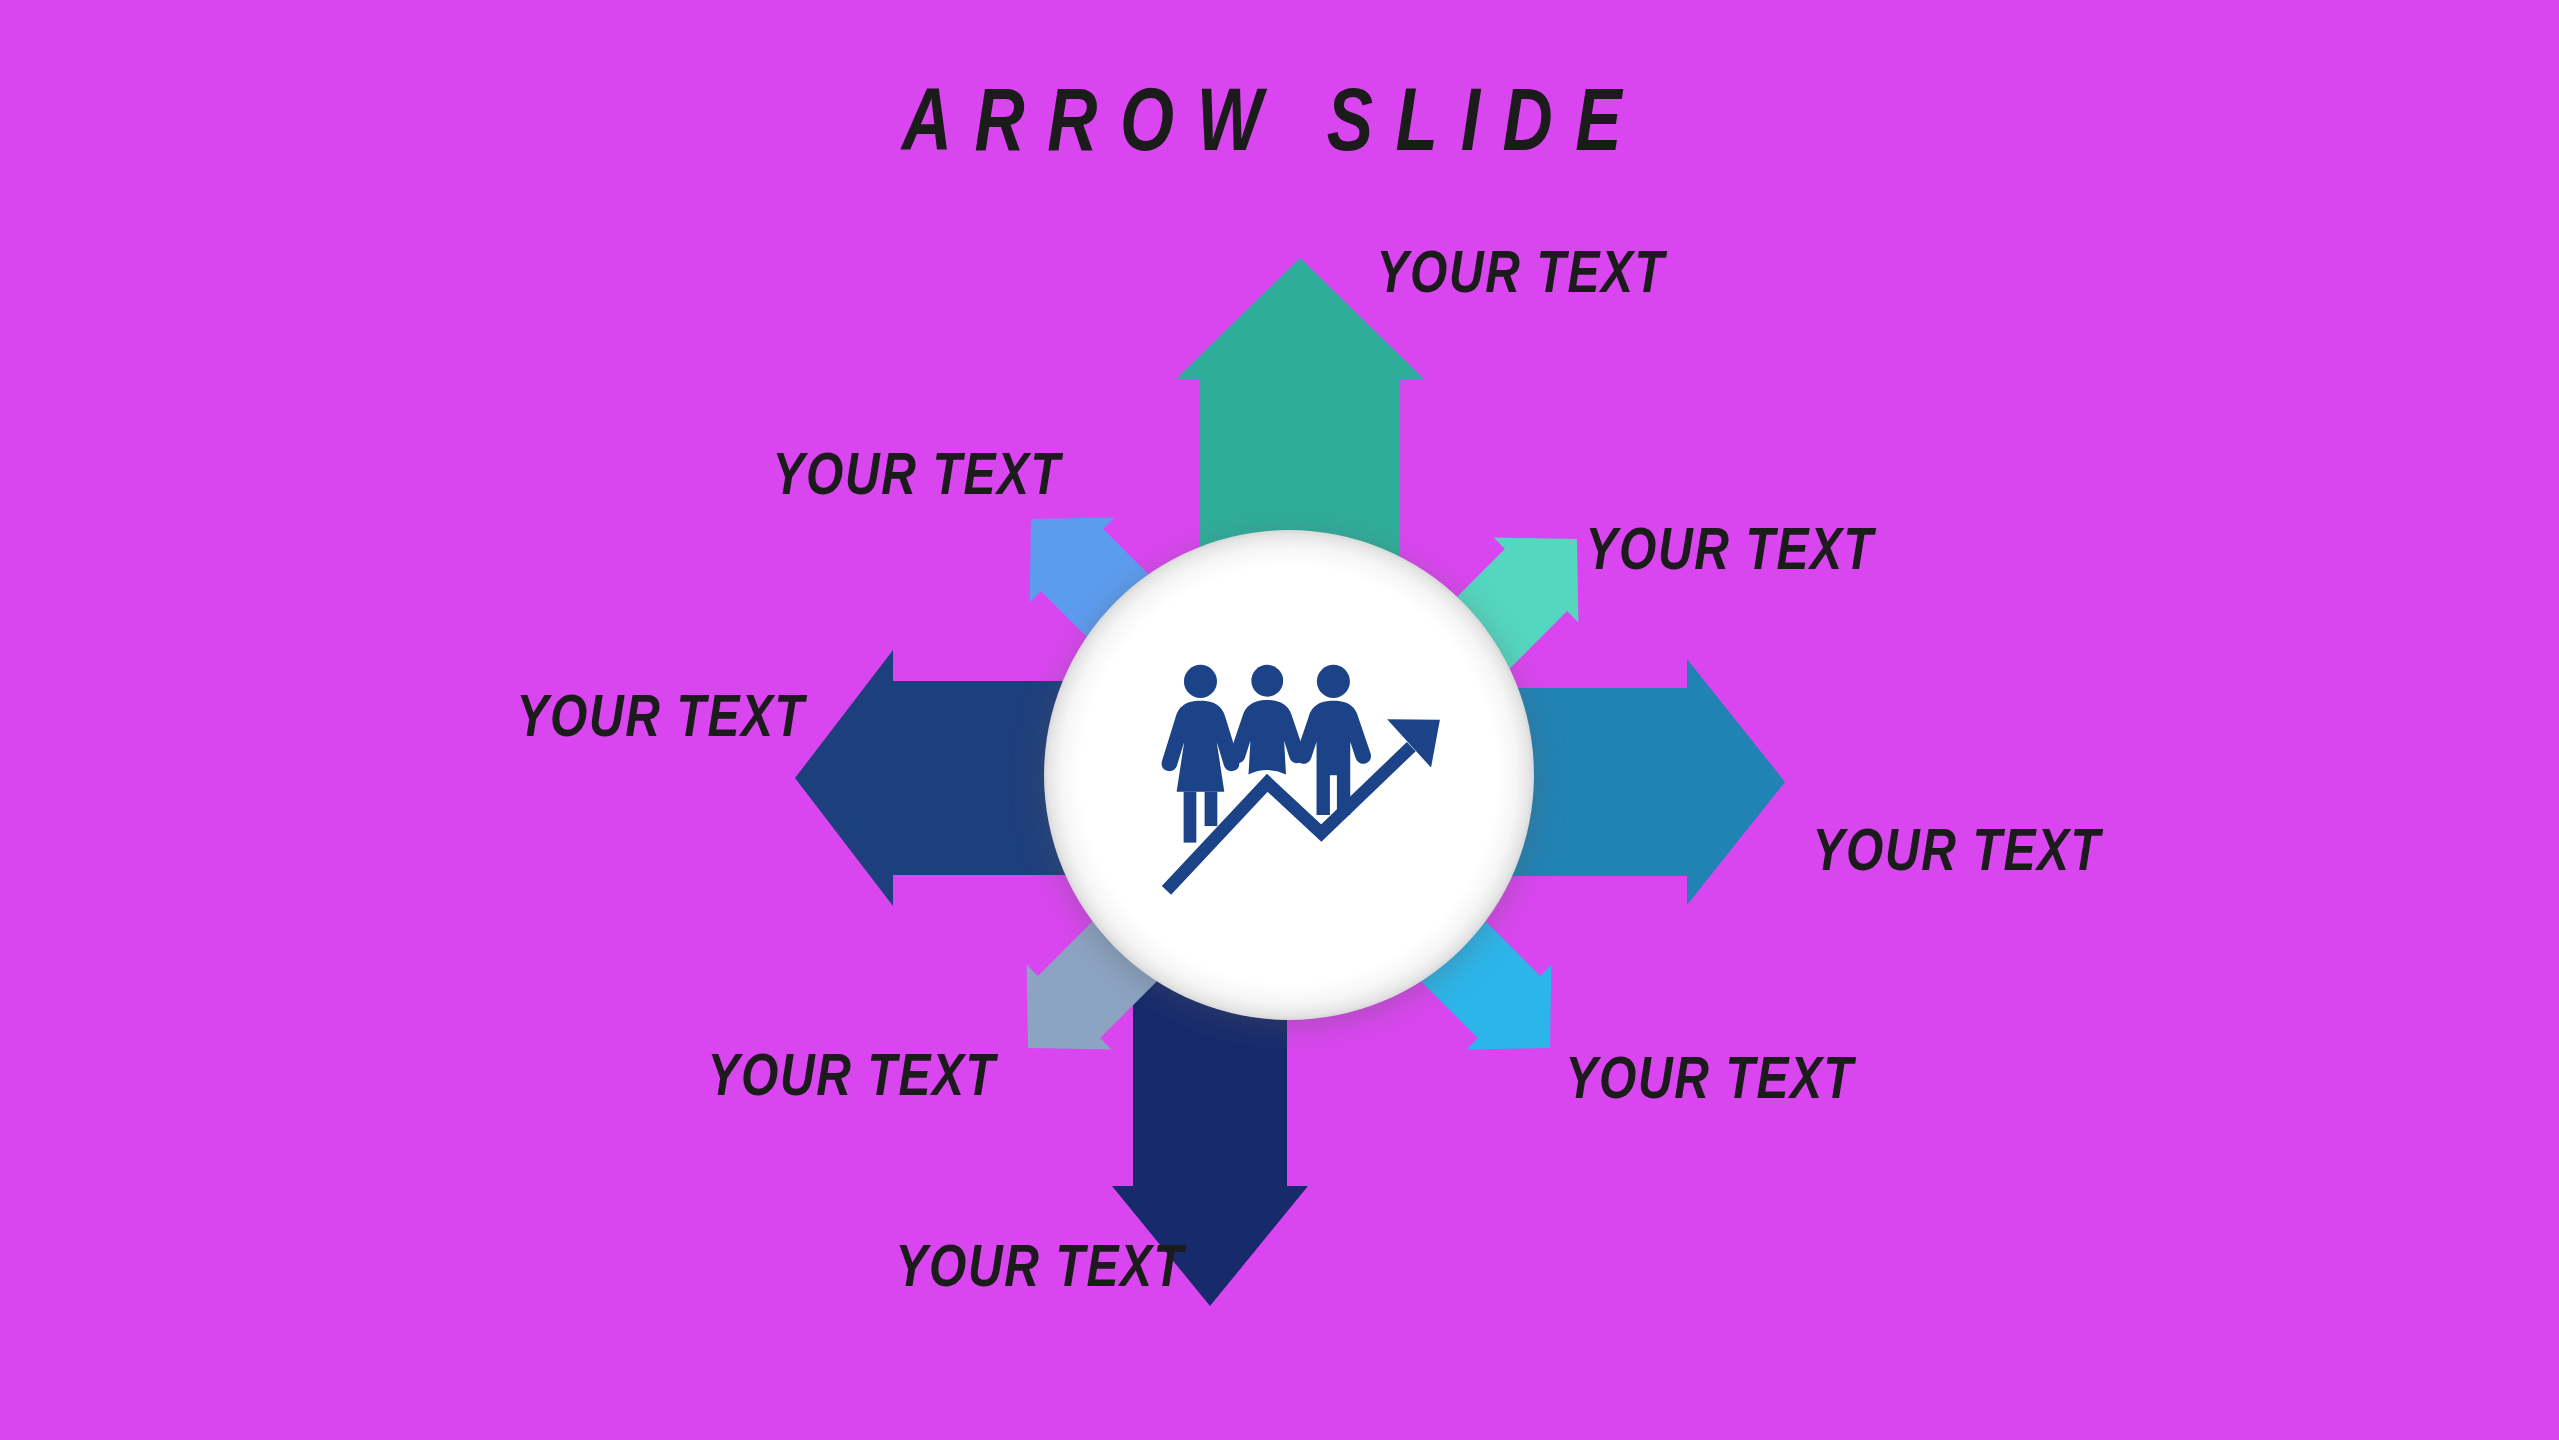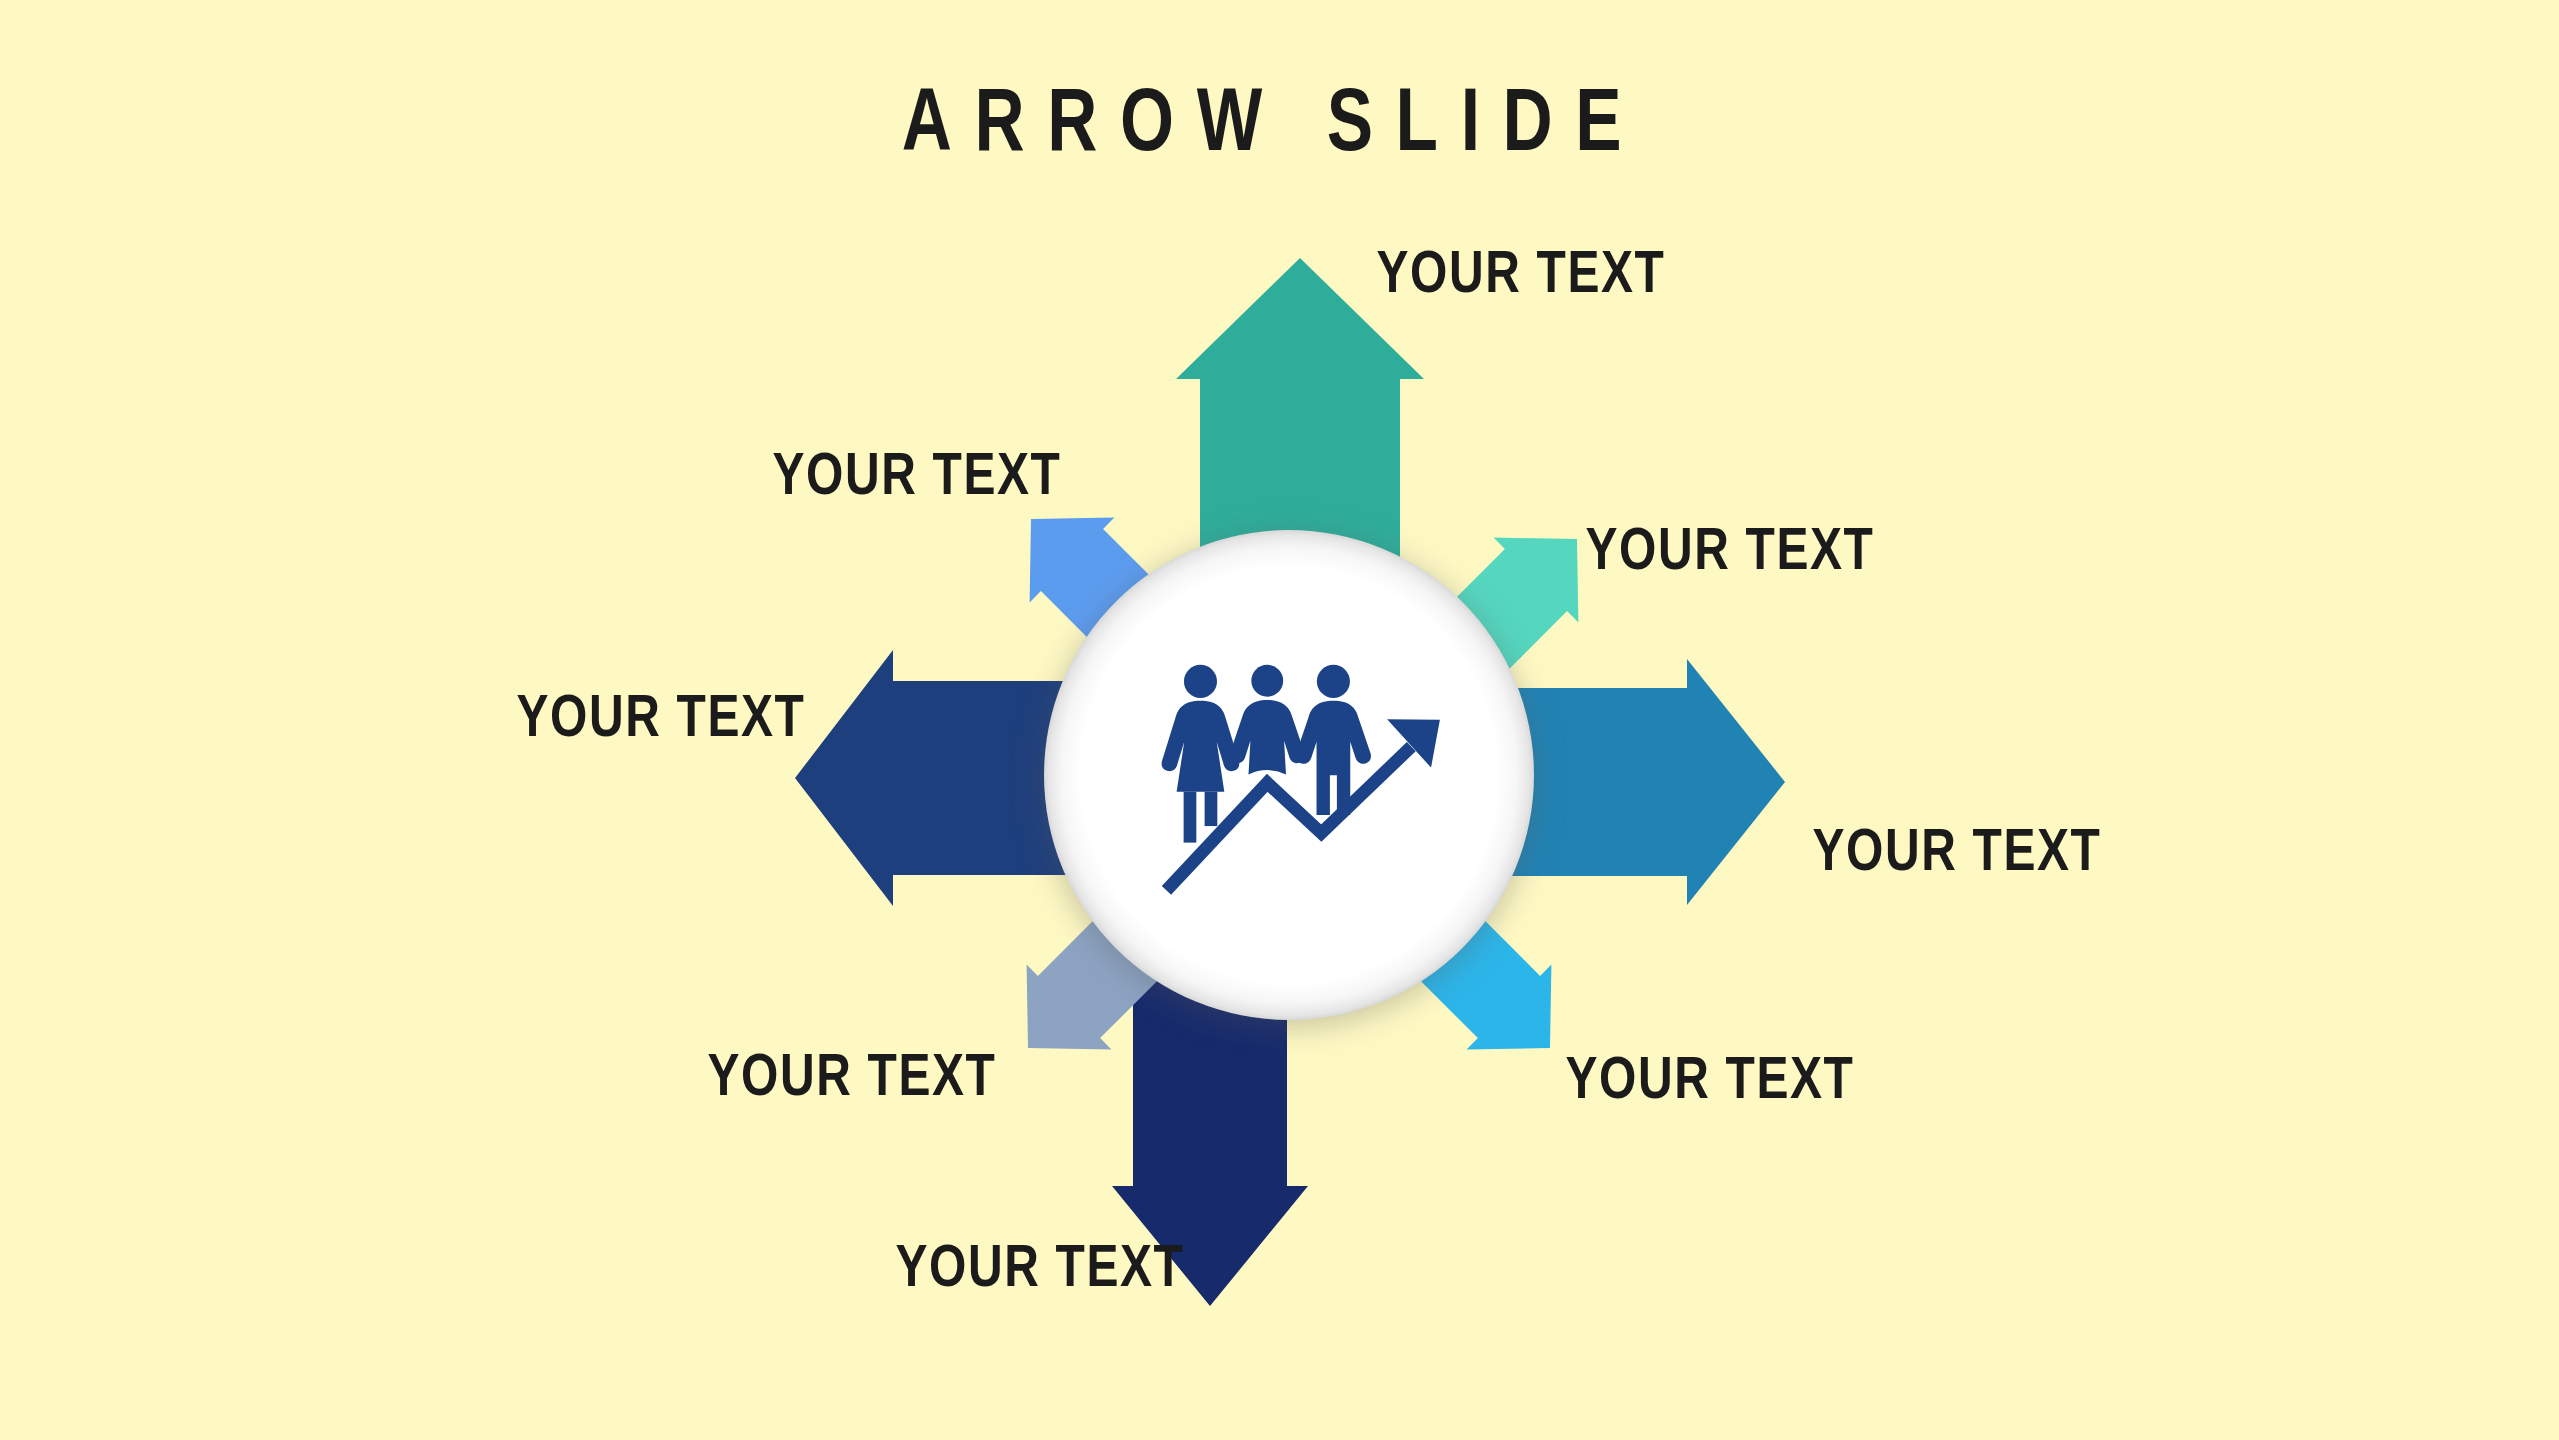--- a/index.html
+++ b/index.html
@@ -53,21 +53,21 @@
     fill: none;
     stroke: var(--icon-color);
     stroke-width: 40;
     stroke-linejoin: miter;
     stroke-miterlimit: 6;
   }
 </style>
 </head>
 <body>
 
-<div class="slide" data-name="slide-canvas" style="--icon-color: #1C4387; background: #fef9c3;">
+<div class="slide" data-name="slide-canvas" style="--icon-color: #1C4387; background: #d946ef; font-style: italic;">
 
   <svg class="diagram-svg" viewBox="0 0 2559 1440" data-name="arrow-diagram">
     <defs>
       <radialGradient id="rimGrad" cx="50%" cy="50%" r="50%">
         <stop offset="0%" stop-color="#ffffff"></stop>
         <stop offset="85%" stop-color="#ffffff"></stop>
         <stop offset="93%" stop-color="#f6f6f6"></stop>
         <stop offset="98%" stop-color="#e6e6e6"></stop>
         <stop offset="100%" stop-color="#d8d8d8"></stop>
       </radialGradient>

